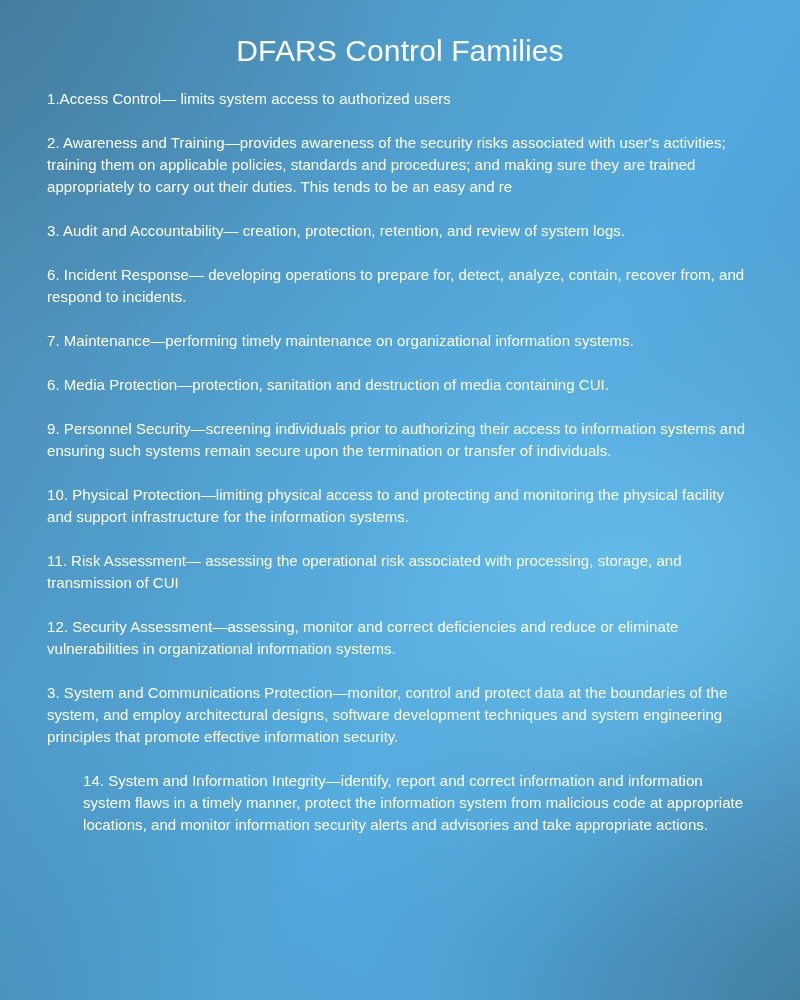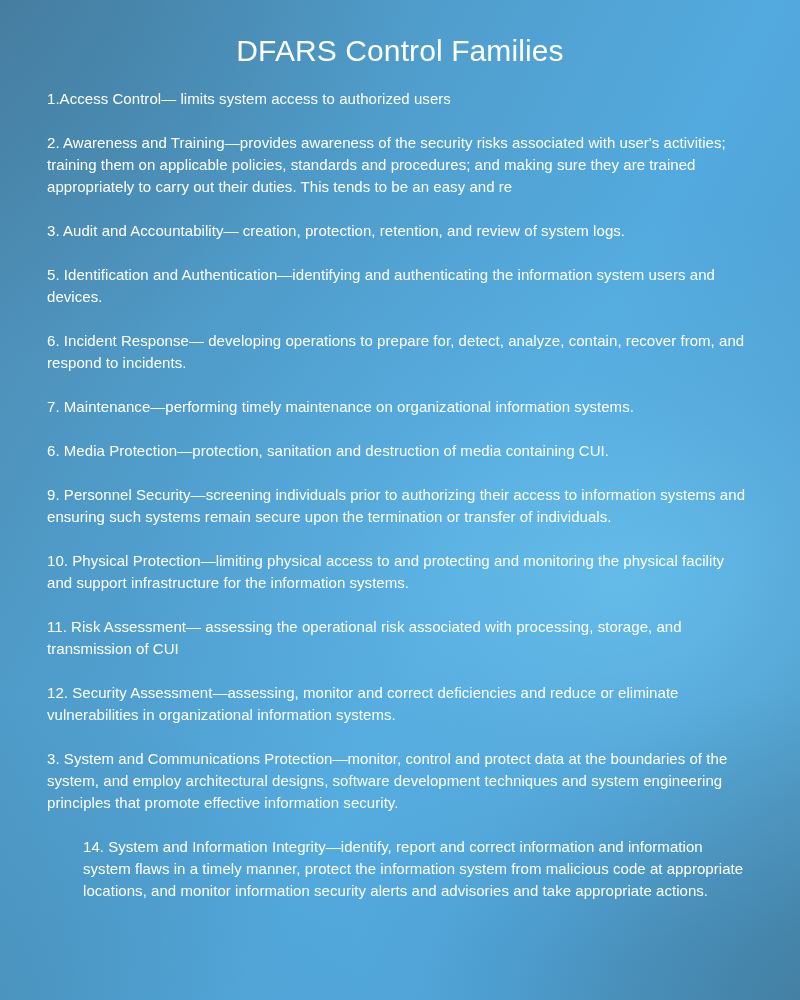--- a/index.html
+++ b/index.html
@@ -117,21 +117,20 @@
   <div class="bg-layer bg-corner-bl"></div>
 
   <div class="content">
 
     <h1 class="slide-title">DFARS Control Families</h1>
 
     <ul class="body-list" id="control-list">
         <li class="control-item">1.Access Control— limits system access to authorized users</li>
         <li class="control-item">2. Awareness and Training—provides awareness of the security risks associated with user's activities; training them on applicable policies, standards and procedures; and making sure they are trained appropriately to carry out their duties. This tends to be an easy and re</li>
         <li class="control-item">3. Audit and Accountability— creation, protection, retention, and review of system logs.</li>
-        <li class="control-item">5. Identification and Authentication—identifying and authenticating the information system users and devices.</li>
         <li class="control-item">6. Incident Response— developing operations to prepare for, detect, analyze, contain, recover from, and respond to incidents.</li>
         <li class="control-item">7. Maintenance—performing timely maintenance on organizational information systems.</li>
         <li class="control-item">6. Media Protection—protection, sanitation and destruction of media containing CUI.</li>
         <li class="control-item">9. Personnel Security—screening individuals prior to authorizing their access to information systems and ensuring such systems remain secure upon the termination or transfer of individuals.</li>
         <li class="control-item">10. Physical Protection—limiting physical access to and protecting and monitoring the physical facility and support infrastructure for the information systems.</li>
         <li class="control-item">11. Risk Assessment— assessing the operational risk associated with processing, storage, and transmission of CUI</li>
         <li class="control-item">12. Security Assessment—assessing, monitor and correct deficiencies and reduce or eliminate vulnerabilities in organizational information systems.</li>
         <li class="control-item">3. System and Communications Protection—monitor, control and protect data at the boundaries of the system, and employ architectural designs, software development techniques and system engineering principles that promote effective information security.</li>
         <li class="control-item">14. System and Information Integrity—identify, report and correct information and information system flaws in a timely manner, protect the information system from malicious code at appropriate locations, and monitor information security alerts and advisories and take appropriate actions.</li>
       </ul>

